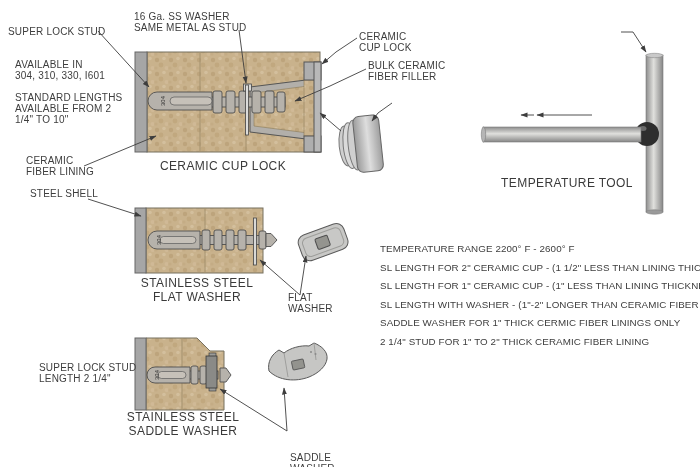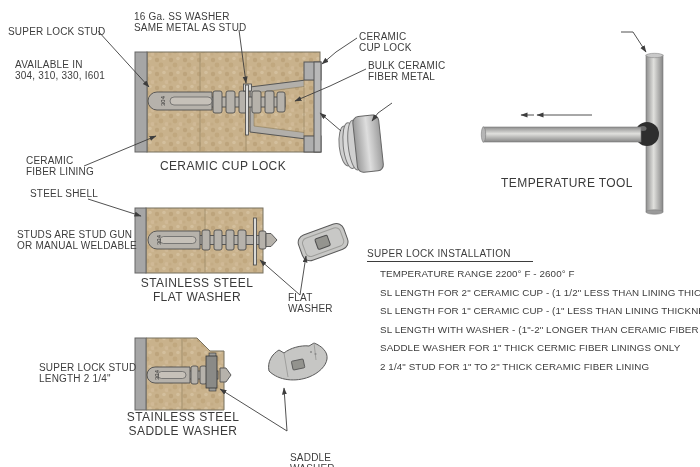--- a/index.html
+++ b/index.html
@@ -179,47 +179,47 @@
       <line x1="300" y1="295" x2="260" y2="260" marker-end="url(#arr)"></line>
       <line x1="300" y1="295" x2="306" y2="256" marker-end="url(#arr)"></line>
       <line x1="287" y1="431" x2="220" y2="389" marker-end="url(#arr)"></line>
       <line x1="287" y1="431" x2="284" y2="388" marker-end="url(#arr)"></line>
     </g>
   </svg>
 
   <div class="lbl" style="left:8px;top:26px">SUPER LOCK STUD</div>
   <div class="lbl" style="left:15px;top:59px">AVAILABLE IN
 304, 310, 330, I601</div>
+  <div class="lbl" style="left:15px;top:92px">STANDARD LENGTHS
+AVAILABLE FROM 2
+1/4" TO 10"</div>
   <div class="lbl" style="left:26px;top:155px">CERAMIC
 FIBER LINING</div>
   <div class="lbl" style="left:134px;top:11px">16 Ga. SS WASHER
 SAME METAL AS STUD</div>
   <div class="lbl" style="left:359px;top:31px">CERAMIC
 CUP LOCK</div>
   <div class="lbl" style="left:368px;top:60px">BULK CERAMIC
-FIBER METAL</div>
+FIBER FILLER</div>
   <div class="lbl" style="left:30px;top:188px">STEEL SHELL</div>
-  <div class="lbl" style="left:17px;top:229px">STUDS ARE STUD GUN
-OR MANUAL WELDABLE</div>
   <div class="lbl" style="left:288px;top:292px">FLAT
 WASHER</div>
   <div class="lbl" style="left:39px;top:362px">SUPER LOCK STUD
 LENGTH 2 1/4"</div>
   <div class="lbl" style="left:290px;top:452px">SADDLE
 WASHER</div>
 
   <div class="cap" style="left:148px;top:160px;width:150px">CERAMIC CUP LOCK</div>
   <div class="cap" style="left:497px;top:177px;width:140px">TEMPERATURE TOOL</div>
   <div class="cap" style="left:132px;top:277px;width:130px">STAINLESS STEEL
 FLAT WASHER</div>
   <div class="cap" style="left:118px;top:411px;width:130px">STAINLESS STEEL
 SADDLE WASHER</div>
 
   <div id="notes">
-    <div class="heading">SUPER LOCK INSTALLATION</div>
     <div class="line">TEMPERATURE RANGE 2200° F - 2600° F</div>
     <div class="line">SL LENGTH FOR 2" CERAMIC CUP - (1 1/2" LESS THAN LINING THICKNESS)</div>
     <div class="line">SL LENGTH FOR 1" CERAMIC CUP - (1" LESS THAN LINING THICKNESS)</div>
     <div class="line">SL LENGTH WITH WASHER - (1"-2" LONGER THAN CERAMIC FIBER LINING)</div>
     <div class="line">SADDLE WASHER FOR 1" THICK CERMIC FIBER LININGS ONLY</div>
     <div class="line">2 1/4" STUD FOR 1" TO 2" THICK CERAMIC FIBER LINING</div>
   </div>
 
 </div>
 

